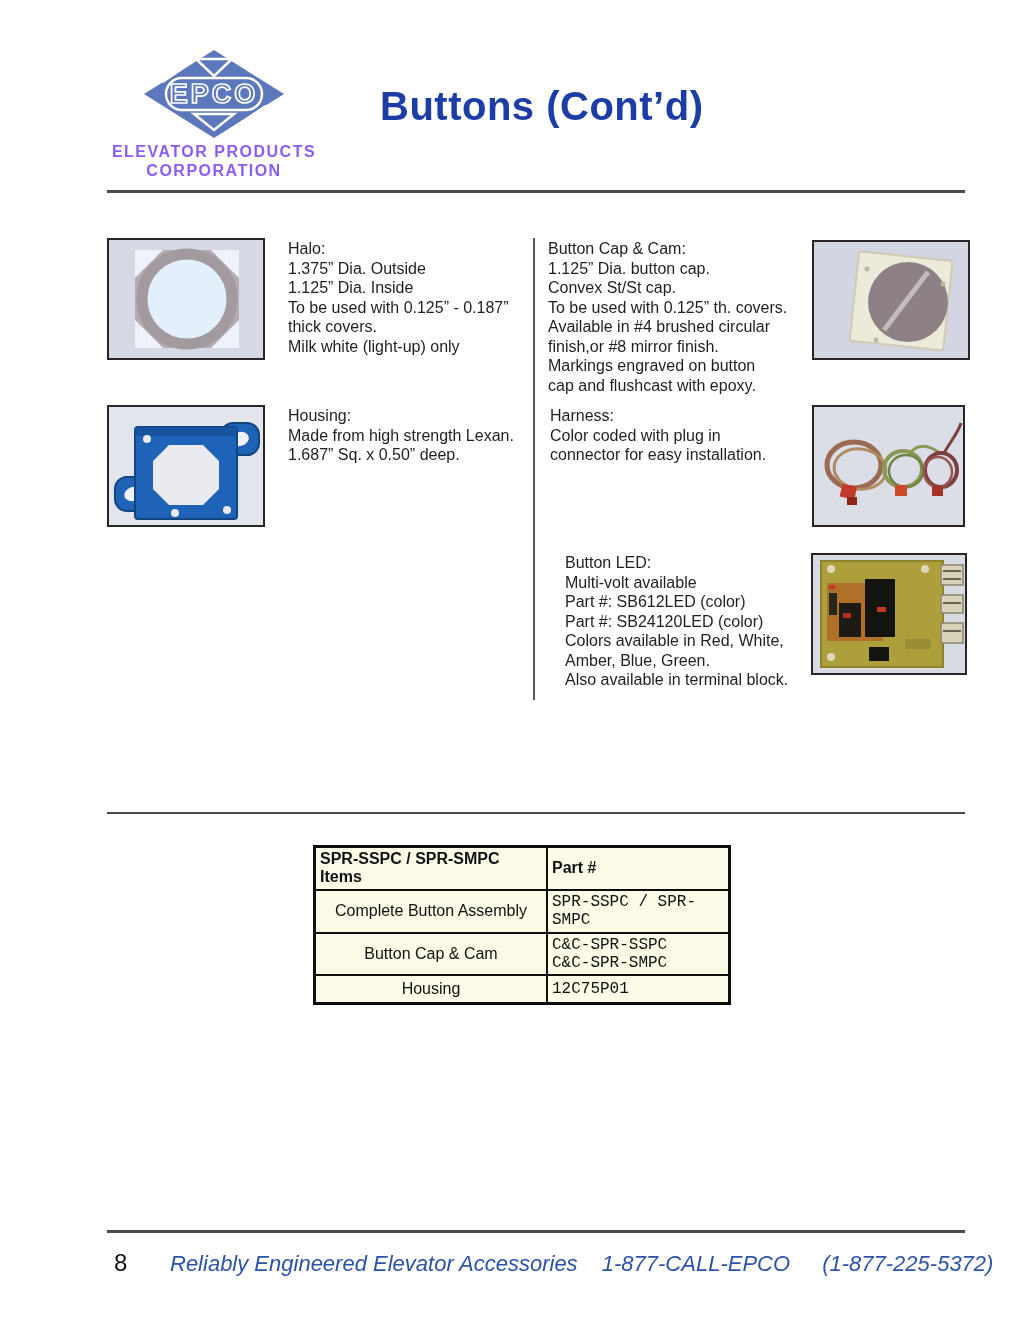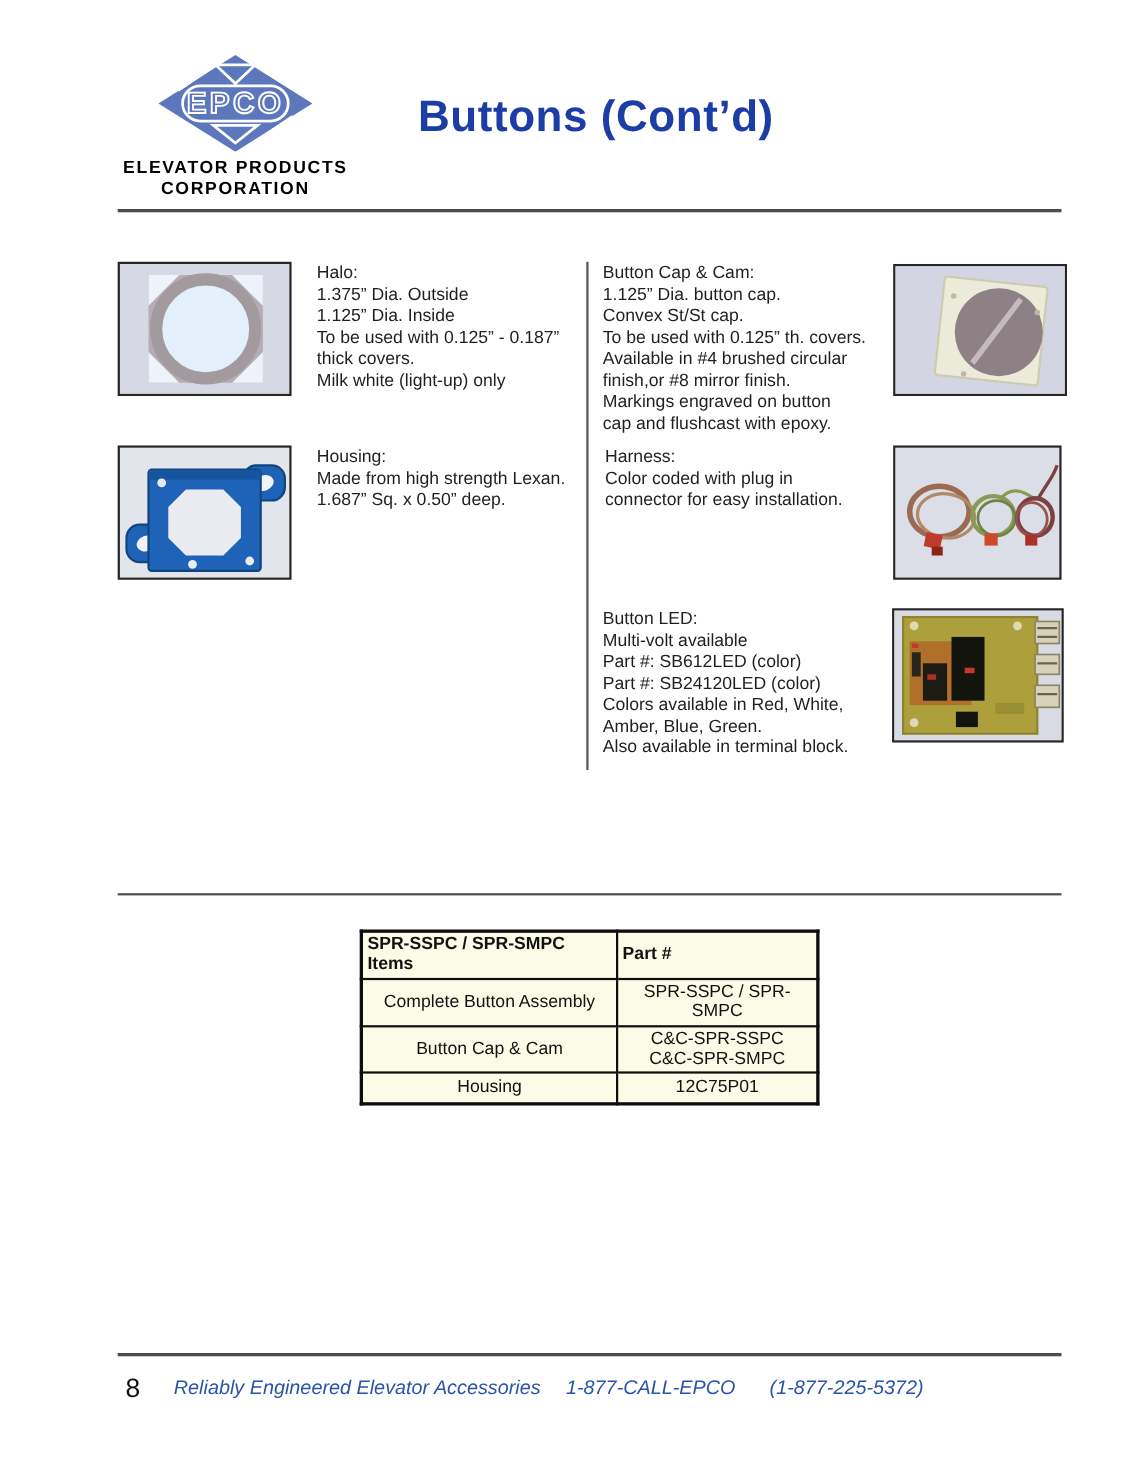--- a/index.html
+++ b/index.html
@@ -3,47 +3,47 @@
 <meta charset="utf-8">
 <style>
   html,body{margin:0;padding:0;background:#ffffff;}
   #page{
     position:relative;width:1013px;height:1325px;background:#ffffff;overflow:hidden;
     font-family:"Liberation Sans", sans-serif;color:#1f1f1f;
   }
   .abs{position:absolute;}
   
   #logo-block{left:103px;top:50px;width:222px;text-align:center;}
-  .org-line{font-weight:bold;font-size:16px;letter-spacing:1.5px;color:#000000;line-height:19px;}
+  .org-line{font-weight:bold;font-size:16px;letter-spacing:1.5px;color:#8b5cf6;line-height:19px;}
   
   #page-title{left:348px;top:84px;font-size:40px;font-weight:bold;color:#1c3da5;letter-spacing:0.5px;margin-left:32px;}
   
   .hrule{background:#4c4c4c;height:3px;}
   #rule-top{left:107px;top:190px;width:858px;}
   #rule-mid{left:107px;top:812px;width:858px;height:2px;}
   #rule-bottom{left:107px;top:1230px;width:858px;}
   #col-divider{left:533px;top:238px;width:2px;height:462px;background:#555;}
   
   .img-frame{border:2px solid #262626;background:#d6d8e3;line-height:0;}
   
   .text-block{font-size:16px;line-height:19.5px;color:#1f1f1f;}
   .lines{white-space:pre-line;}
   
-  #parts-table-wrap{left:327px;top:845px;}
+  #parts-table-wrap{left:313px;top:845px;}
   table.parts{border-collapse:collapse;background:#fbfbe8;border:3px solid #0d0d0d;}
   table.parts th, table.parts td{
     border:2px solid #0d0d0d;font-size:16px;padding:2px 4px;color:#111;
     line-height:1.15;white-space:pre-line;
   }
   table.parts th{font-weight:bold;text-align:left;height:22px;}
   td.item-col{width:222px;text-align:center;height:22px;}
-  td.part-col{width:172px;text-align:center;}
+  td.part-col{width:172px;font-family:Liberation Mono, monospace;}
   
   #footer-page-number{left:114px;top:1249px;font-size:24px;color:#111;}
-  #footer-line{left:158px;top:1251px;font-size:18px;font-style:italic;color:#2b53a9;white-space:nowrap;}
+  #footer-line{left:170px;top:1251px;font-size:22px;font-style:italic;color:#2b53a9;white-space:nowrap;}
   #footer-line .gap1{margin-left:18px;}
   #footer-line .gap2{margin-left:26px;}
 </style>
 </head>
 <body>
 
 <div id="page">
 
   <div class="abs" id="logo-block">
     <svg width="140" height="88" viewBox="0 0 140 88">
@@ -150,21 +150,21 @@
       <ellipse cx="89" cy="62" rx="19" ry="18" fill="none" stroke="#8a9a55" stroke-width="4"></ellipse>
       <ellipse cx="92" cy="64" rx="17" ry="16" fill="none" stroke="#6f8444" stroke-width="2.5"></ellipse>
       <rect x="81" y="78" width="12" height="11" fill="#cc4a2a"></rect>
       <path d="M 130 46 C 138 32 144 26 147 16" fill="none" stroke="#7c4040" stroke-width="3"></path>
       <ellipse cx="127" cy="63" rx="16" ry="17" fill="none" stroke="#7c4040" stroke-width="4"></ellipse>
       <ellipse cx="124" cy="65" rx="14" ry="15" fill="none" stroke="#96544e" stroke-width="2.5"></ellipse>
       <rect x="118" y="79" width="11" height="10" fill="#a83226"></rect>
     </svg>
   </div>
 
-  <div class="abs text-block" style="left:548px;top:553px;">
+  <div class="abs text-block" style="left:565px;top:553px;">
     <div>Button LED:</div>
     <div class="lines">Multi-volt available
 Part #: SB612LED (color)
 Part #: SB24120LED (color)
 Colors available in Red, White,
 Amber, Blue, Green.
 Also available in terminal block.</div>
   </div>
 
   <div class="abs img-frame" style="left:811px;top:553px;">

